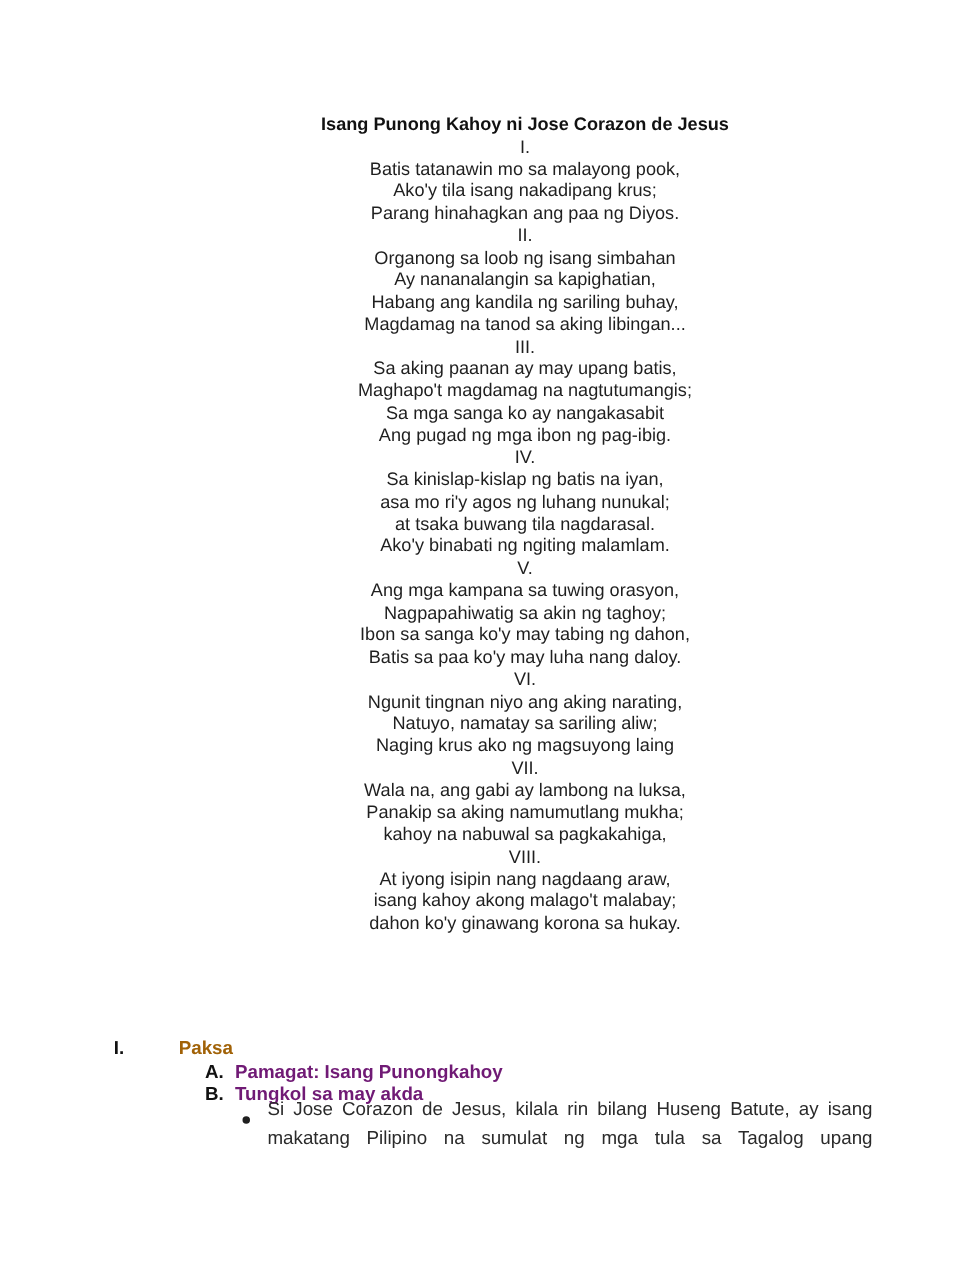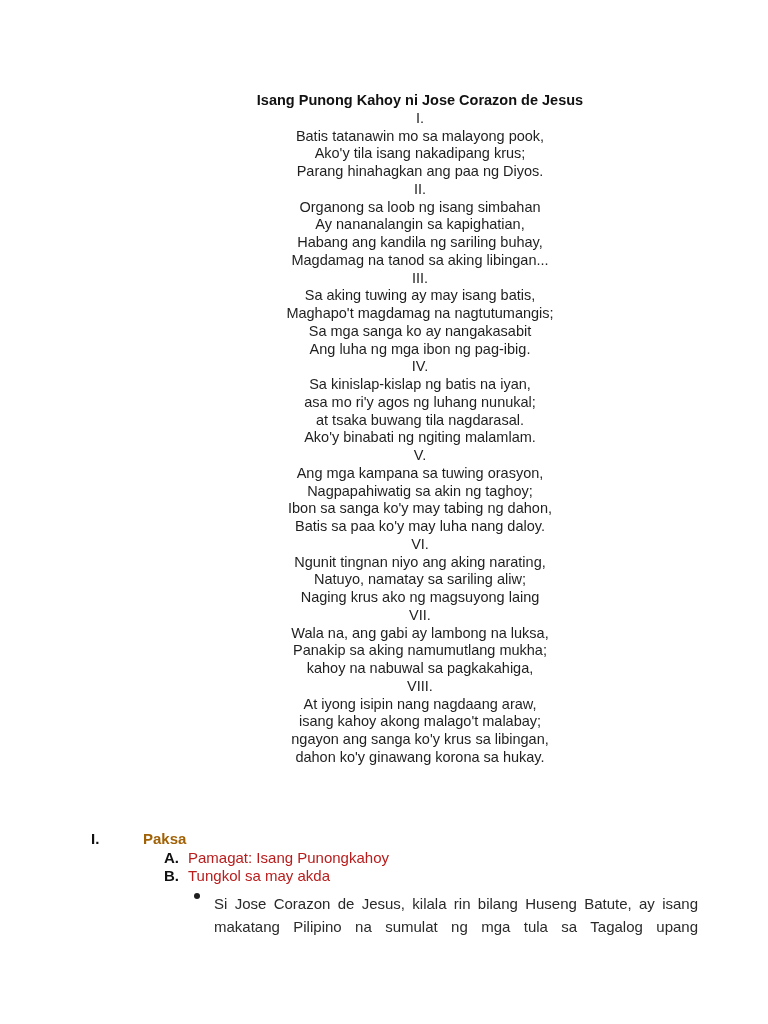--- a/index.html
+++ b/index.html
@@ -43,35 +43,35 @@
     font-size: 15px;
     line-height: 18px;
   }
   .outline-row { position: absolute; white-space: nowrap; }
   .row-paksa   { top: 0px; }
   .row-item-a  { top: 19px; }
   .row-item-b  { top: 37px; }
   .outline-row .num-i  { position: absolute; left: 70px;  font-weight: 700; color: #111; }
   .outline-row .paksa  { position: absolute; left: 122px; font-weight: 700; color: #a16207; }
   .outline-row .lbl    { position: absolute; left: 143px; font-weight: 700; color: #111; }
-  .outline-row .txt    { position: absolute; left: 167px; font-weight: 400; color: #b91c1c; }
+  .outline-row .txt    { position: absolute; left: 167px; font-weight: 700; color: #701a75; }
 
   .bullet-dot {
     position: absolute;
     left: 173px;
     top: 63px;
     width: 6px;
     height: 6px;
     border-radius: 50%;
     background: #1f1f1f;
   }
   .bullet-para {
     position: absolute;
     left: 193px;
-    top: 63px;
+    top: 47px;
     width: 484px;
     font-size: 15px;
     line-height: 22.5px;
     color: #2a2a2a;
   }
   .bullet-line {
     text-align: justify;
     text-align-last: justify;
     white-space: normal;
   }
@@ -89,24 +89,24 @@
     <div class="poem-line">Ako'y tila isang nakadipang krus;</div>
     <div class="poem-line">Parang hinahagkan ang paa ng Diyos.</div>
 
     <div class="stanza-numeral">II.</div>
     <div class="poem-line">Organong sa loob ng isang simbahan</div>
     <div class="poem-line">Ay nananalangin sa kapighatian,</div>
     <div class="poem-line">Habang ang kandila ng sariling buhay,</div>
     <div class="poem-line">Magdamag na tanod sa aking libingan...</div>
 
     <div class="stanza-numeral">III.</div>
-    <div class="poem-line">Sa aking tuwing ay may isang batis,</div>
+    <div class="poem-line">Sa aking paanan ay may upang batis,</div>
     <div class="poem-line">Maghapo't magdamag na nagtutumangis;</div>
     <div class="poem-line">Sa mga sanga ko ay nangakasabit</div>
-    <div class="poem-line">Ang luha ng mga ibon ng pag-ibig.</div>
+    <div class="poem-line">Ang pugad ng mga ibon ng pag-ibig.</div>
 
     <div class="stanza-numeral">IV.</div>
     <div class="poem-line">Sa kinislap-kislap ng batis na iyan,</div>
     <div class="poem-line">asa mo ri'y agos ng luhang nunukal;</div>
     <div class="poem-line">at tsaka buwang tila nagdarasal.</div>
     <div class="poem-line">Ako'y binabati ng ngiting malamlam.</div>
 
     <div class="stanza-numeral">V.</div>
     <div class="poem-line">Ang mga kampana sa tuwing orasyon,</div>
     <div class="poem-line">Nagpapahiwatig sa akin ng taghoy;</div>
@@ -119,21 +119,20 @@
     <div class="poem-line">Naging krus ako ng magsuyong laing</div>
 
     <div class="stanza-numeral">VII.</div>
     <div class="poem-line">Wala na, ang gabi ay lambong na luksa,</div>
     <div class="poem-line">Panakip sa aking namumutlang mukha;</div>
     <div class="poem-line">kahoy na nabuwal sa pagkakahiga,</div>
 
     <div class="stanza-numeral">VIII.</div>
     <div class="poem-line">At iyong isipin nang nagdaang araw,</div>
     <div class="poem-line">isang kahoy akong malago't malabay;</div>
-    <div class="poem-line">ngayon ang sanga ko'y krus sa libingan,</div>
     <div class="poem-line">dahon ko'y ginawang korona sa hukay.</div>
   </div>
 
   <div class="outline">
 
     <div class="outline-row row-paksa">
       <span class="num-i">I.</span>
       <span class="paksa">Paksa</span>
     </div>
 

